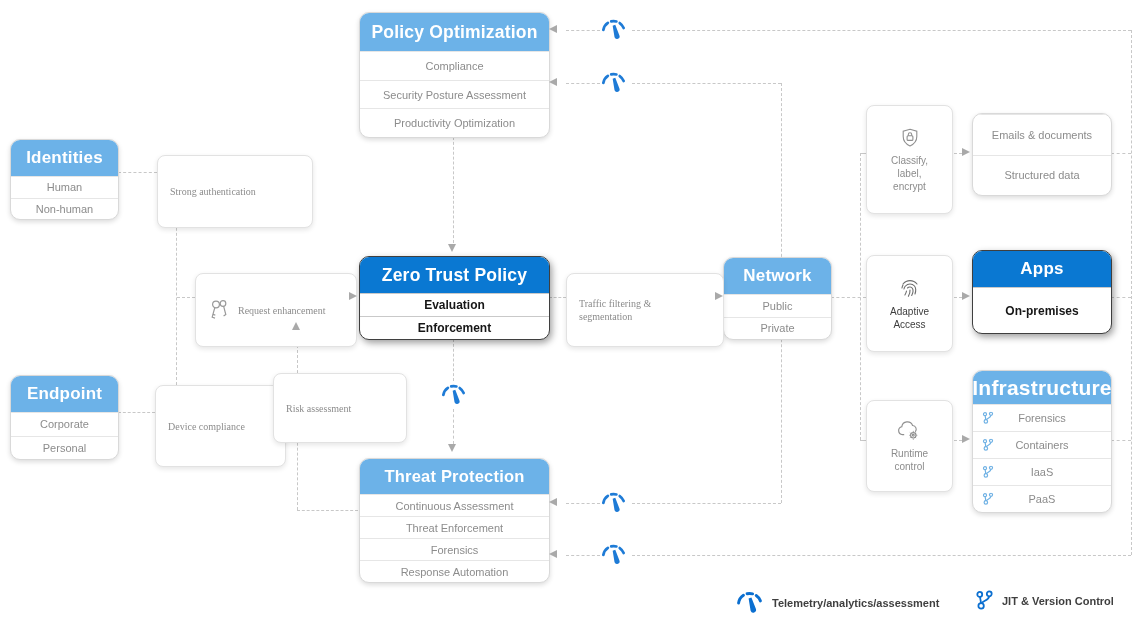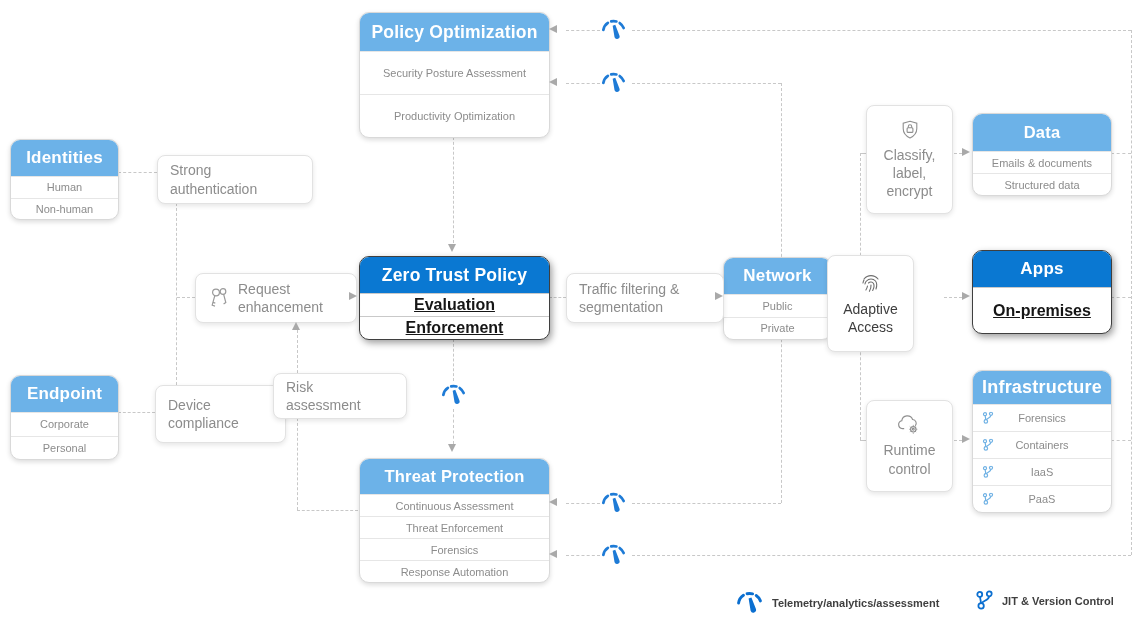--- a/index.html
+++ b/index.html
@@ -9,28 +9,28 @@
   
   .tbox{position:absolute;background:#fff;border:1px solid #d9d9d9;border-radius:10px;
         box-shadow:0 2px 5px rgba(0,0,0,.14);z-index:2;display:flex;flex-direction:column;overflow:hidden;}
   .tbox.dark{border:1.5px solid #3f3f3f;box-shadow:2px 3px 7px rgba(0,0,0,.38);}
   .tbox-header{flex:0 0 auto;display:flex;align-items:center;justify-content:center;
         color:#fff;font-weight:700;letter-spacing:.2px;}
   .tbox.light .tbox-header{background:#6cb2e8;}
   .tbox.dark  .tbox-header{background:#0a78d2;}
   .tbox-row{flex:1 1 0;display:flex;align-items:center;justify-content:center;
         border-top:1px solid #e6e6e6;color:#8c8c8c;font-size:11px;position:relative;}
-  .tbox.dark .tbox-row{color:#161616;font-weight:600;font-size:16px;border-top-color:#c9c9c9;text-decoration:underline;}
+  .tbox.dark .tbox-row{color:#161616;font-weight:600;font-size:12px;border-top-color:#c9c9c9;}
   .row-icon{position:absolute;left:9px;top:50%;transform:translateY(-50%);display:flex;}
 
   
   .note{position:absolute;background:#fff;border:1px solid #e2e2e2;border-radius:8px;
-        box-shadow:0 2px 5px rgba(0,0,0,.10);z-index:2;color:#8c8c8c;font-size:14px;
+        box-shadow:0 2px 5px rgba(0,0,0,.10);z-index:2;color:#8c8c8c;font-size:10px;
         line-height:1.3;display:flex;align-items:center;}
-  .note.pad{padding:0 12px;}
+  .note.pad{padding:12px 12px;font-family:Liberation Serif, serif;}
   .note.col{flex-direction:column;justify-content:center;text-align:center;gap:5px;padding:6px 4px;}
   .note .ntext{display:block;}
 
   
   .hl{position:absolute;border-top:1px dashed #c8c8c8;z-index:1;}
   .vl{position:absolute;border-left:1px dashed #c8c8c8;z-index:1;}
 
   
   .ar{position:absolute;width:0;height:0;z-index:3;}
   .ar.r{border-top:4.5px solid transparent;border-bottom:4.5px solid transparent;border-left:8px solid #a9a9a9;}
@@ -155,20 +155,21 @@
           <path d="M3.2 11.5 A10 10 0 0 1 7.6 4.6"></path>
           <path d="M10.8 3.2 A10 10 0 0 1 15.8 3.3"></path>
           <path d="M19 4.8 A10 10 0 0 1 22.8 9.6"></path>
         </g>
         <path fill="#1e7bd6" d="M12.2 7.5 l2.5 -1 4 10.2 a2.5 2.5 0 1 1 -4.7 1.8 z"></path>
       </svg>
   </div>
 
   <div class="tbox light" style="left:359px;top:12px;width:189px;height:124px">
     <div class="tbox-header" style="height:38px;font-size:17.5px">Policy Optimization</div>
+    <div class="tbox-row">Compliance</div>
     <div class="tbox-row">Security Posture Assessment</div>
     <div class="tbox-row">Productivity Optimization</div>
   </div>
 
   <div class="tbox light" style="left:10px;top:139px;width:107px;height:79px">
     <div class="tbox-header" style="height:36px;font-size:17px">Identities</div>
     <div class="tbox-row">Human</div>
     <div class="tbox-row">Non-human</div>
   </div>
 
@@ -178,21 +179,20 @@
     <div class="tbox-row">Enforcement</div>
   </div>
 
   <div class="tbox light" style="left:723px;top:257px;width:107px;height:81px">
     <div class="tbox-header" style="height:36px;font-size:17px">Network</div>
     <div class="tbox-row">Public</div>
     <div class="tbox-row">Private</div>
   </div>
 
   <div class="tbox light" style="left:972px;top:113px;width:138px;height:81px">
-    <div class="tbox-header" style="height:37px;font-size:16.5px">Data</div>
     <div class="tbox-row">Emails &amp; documents</div>
     <div class="tbox-row">Structured data</div>
   </div>
 
   <div class="tbox dark" style="left:972px;top:250px;width:138px;height:82px">
     <div class="tbox-header" style="height:36px;font-size:17px">Apps</div>
     <div class="tbox-row">On-premises</div>
   </div>
 
   <div class="tbox light" style="left:10px;top:375px;width:107px;height:83px">
@@ -203,21 +203,21 @@
 
   <div class="tbox light" style="left:359px;top:458px;width:189px;height:123px">
     <div class="tbox-header" style="height:35px;font-size:16.5px">Threat Protection</div>
     <div class="tbox-row">Continuous Assessment</div>
     <div class="tbox-row">Threat Enforcement</div>
     <div class="tbox-row">Forensics</div>
     <div class="tbox-row">Response Automation</div>
   </div>
 
   <div class="tbox light" style="left:972px;top:370px;width:138px;height:141px">
-    <div class="tbox-header" style="height:33px;font-size:18px">Infrastructure</div>
+    <div class="tbox-header" style="height:33px;font-size:21px">Infrastructure</div>
     <div class="tbox-row">
       <span class="row-icon">
           <svg width="12" height="13" viewBox="0 0 14 15" fill="none" stroke="#6fb1e4" stroke-width="1.4">
             <circle cx="3.5" cy="3" r="1.8"></circle>
             <circle cx="10.5" cy="2.6" r="1.8"></circle>
             <circle cx="4.5" cy="11.5" r="2"></circle>
             <path d="M3.7 4.8 C4 7 4.3 8 4.4 9.5"></path>
             <path d="M10.4 4.4 C10 7.5 6 7.5 4.8 9.6"></path>
           </svg>
         </span>
@@ -286,21 +286,21 @@
     <span style="display:flex">
         <svg width="22" height="22" viewBox="0 0 22 22" fill="none" stroke="#8f8f8f" stroke-width="1.1">
           <path d="M11 2.2 L17.8 4.2 V9.6 c0 4.8 -3.2 7.8 -6.8 9.4 C7.4 17.4 4.2 14.4 4.2 9.6 V4.2 Z"></path>
           <rect x="8.1" y="8.8" width="5.8" height="4.6" rx="1"></rect>
           <path d="M9.3 8.8 V7.5 a1.7 1.7 0 0 1 3.4 0 v1.3"></path>
         </svg>
       </span>
     <span class="ntext" style="width:56px">Classify, label, encrypt</span>
   </div>
 
-  <div class="note col" style="left:827px;top:255px;width:77px;height:83px;color:#3d3d3d">
+  <div class="note col" style="left:866px;top:255px;width:77px;height:83px;color:#3d3d3d">
     <span style="display:flex">
         <svg width="24" height="24" viewBox="0 0 24 24" fill="none" stroke="#6e6e6e" stroke-width="1.1" stroke-linecap="round">
           <path d="M5 8 a9 9 0 0 1 14 0"></path>
           <path d="M4 12 a9.5 9.5 0 0 1 1 -3"></path>
           <path d="M7.5 10 a6 6 0 0 1 9 0 c1.5 2 1.5 5 .5 8"></path>
           <path d="M6 13 a6.5 6.5 0 0 1 1 -2.5"></path>
           <path d="M9.5 12 a3.2 3.2 0 0 1 5 .5 c1 2 .5 4.5 -.8 7"></path>
           <path d="M8.5 15 c-.3 1.5 -.8 2.8 -1.6 4"></path>
           <path d="M12 14 c.2 2.5 -.5 4.5 -1.6 6.3"></path>
         </svg>

